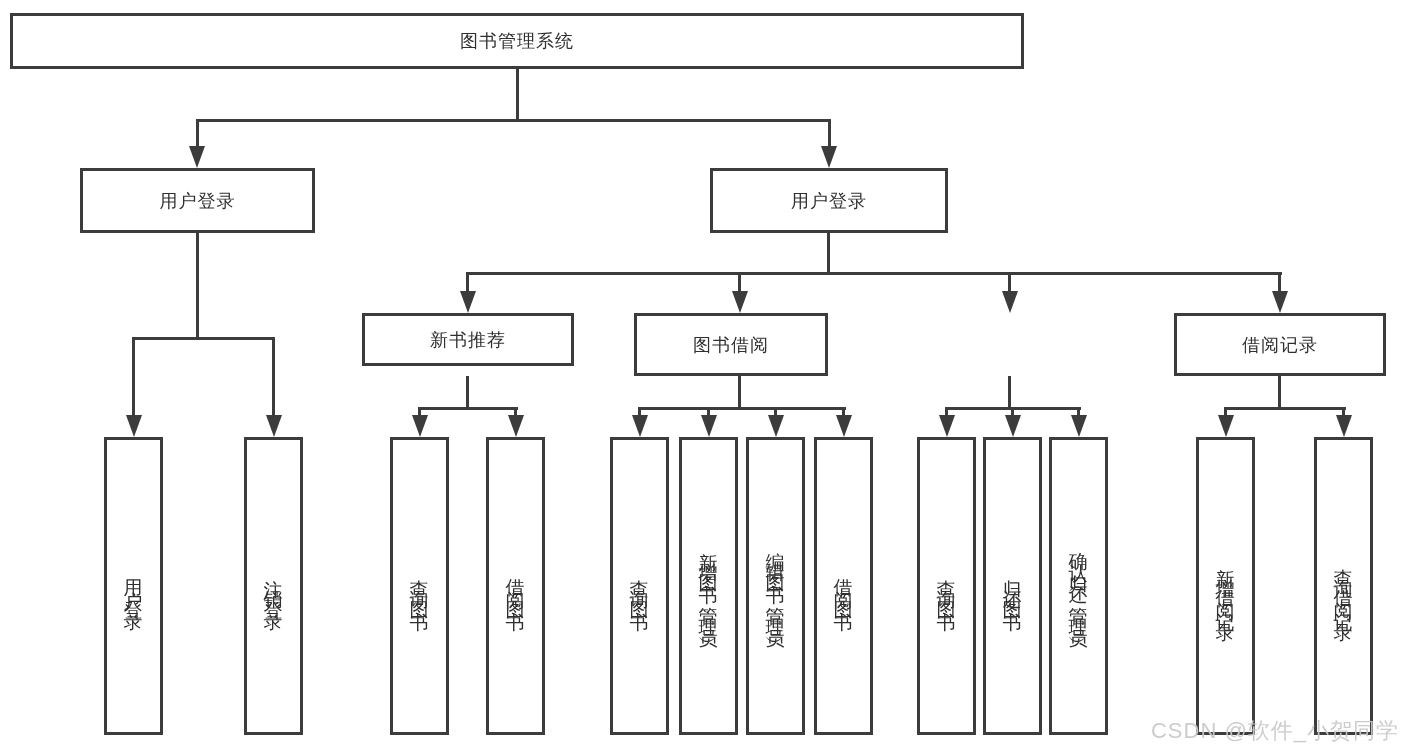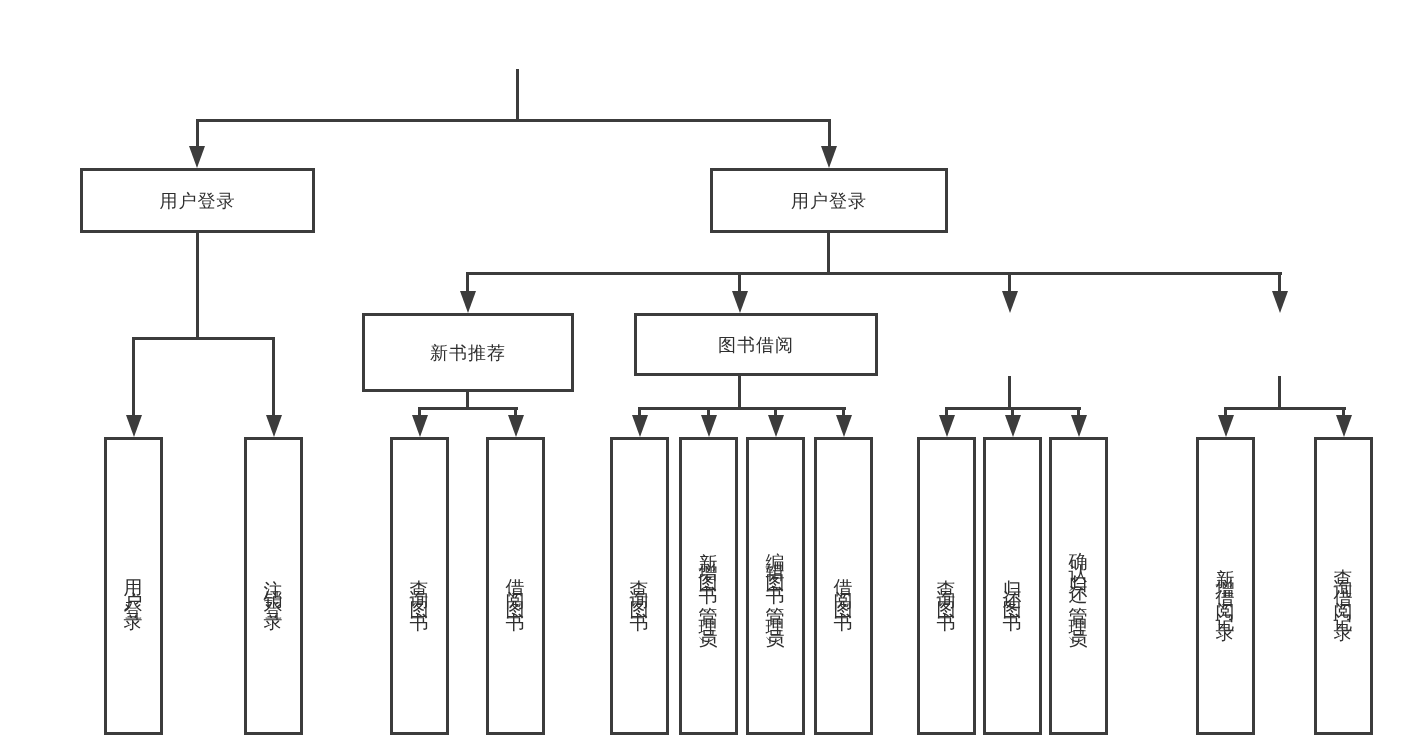--- a/index.html
+++ b/index.html
@@ -66,20 +66,23 @@
     letter-spacing: 1px;
     z-index: 5;
     white-space: nowrap;
   }
 </style>
 </head>
 <body>
 
 <div class="canvas">
 
+  <div class="box" style="left:10px; top:13px; width:1014px; height:56px;">
+    <span>图书管理系统</span>
+  </div>
 
   <div class="vline" style="left:516px; top:69px; width:3px; height:50px;"></div>
   <div class="hline" style="left:196px; top:119px; width:635px; height:3px;"></div>
   <div class="vline" style="left:196px; top:119px; width:3px; height:29px;"></div>
   <div class="arrow-down" style="left:189px; top:146px;"></div>
   <div class="vline" style="left:828px; top:119px; width:3px; height:29px;"></div>
   <div class="arrow-down" style="left:821px; top:146px;"></div>
 
   <div class="box" style="left:80px; top:168px; width:235px; height:65px;">
     <span>用户登录</span>
@@ -99,25 +102,28 @@
   <div class="hline" style="left:466px; top:272px; width:816px; height:3px;"></div>
   <div class="vline" style="left:466px; top:272px; width:3px; height:21px;"></div>
   <div class="arrow-down" style="left:460px; top:291px;"></div>
   <div class="vline" style="left:738px; top:272px; width:3px; height:21px;"></div>
   <div class="arrow-down" style="left:732px; top:291px;"></div>
   <div class="vline" style="left:1008px; top:272px; width:3px; height:21px;"></div>
   <div class="arrow-down" style="left:1002px; top:291px;"></div>
   <div class="vline" style="left:1278px; top:272px; width:3px; height:21px;"></div>
   <div class="arrow-down" style="left:1272px; top:291px;"></div>
 
-  <div class="box" style="left:362px; top:313px; width:212px; height:79px;">
+  <div class="box" style="left:362px; top:313px; width:212px; height:53px;">
     <span>新书推荐</span>
   </div>
-  <div class="box" style="left:634px; top:313px; width:244px; height:63px;">
+  <div class="box" style="left:634px; top:313px; width:194px; height:63px;">
     <span>图书借阅</span>
+  </div>
+  <div class="box" style="left:1174px; top:313px; width:212px; height:63px;">
+    <span>借阅记录</span>
   </div>
 
   <div class="vline" style="left:466px; top:376px; width:3px; height:31px;"></div>
   <div class="hline" style="left:418px; top:407px; width:100px; height:3px;"></div>
   <div class="vline" style="left:418px; top:407px; width:3px; height:10px;"></div>
   <div class="arrow-down" style="left:412px; top:415px;"></div>
   <div class="vline" style="left:514px; top:407px; width:3px; height:10px;"></div>
   <div class="arrow-down" style="left:508px; top:415px;"></div>
 
   <div class="vline" style="left:738px; top:376px; width:3px; height:31px;"></div>
@@ -184,14 +190,15 @@
     <span class="vlabel">确认归还（管理员）</span>
   </div>
 
   <div class="vbox" style="left:1196px; top:437px; width:59px; height:298px;">
     <span class="vlabel">新增借阅记录</span>
   </div>
   <div class="vbox" style="left:1314px; top:437px; width:59px; height:298px;">
     <span class="vlabel">查询借阅记录</span>
   </div>
 
+  <div class="watermark">CSDN @软件_小贺同学</div>
 
 </div>
 
 </body></html>

